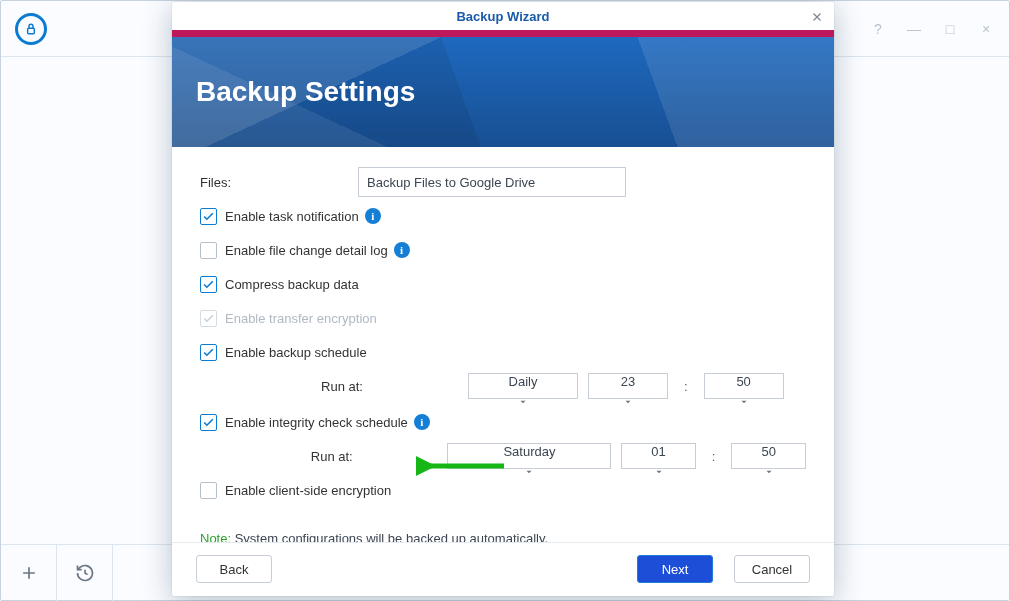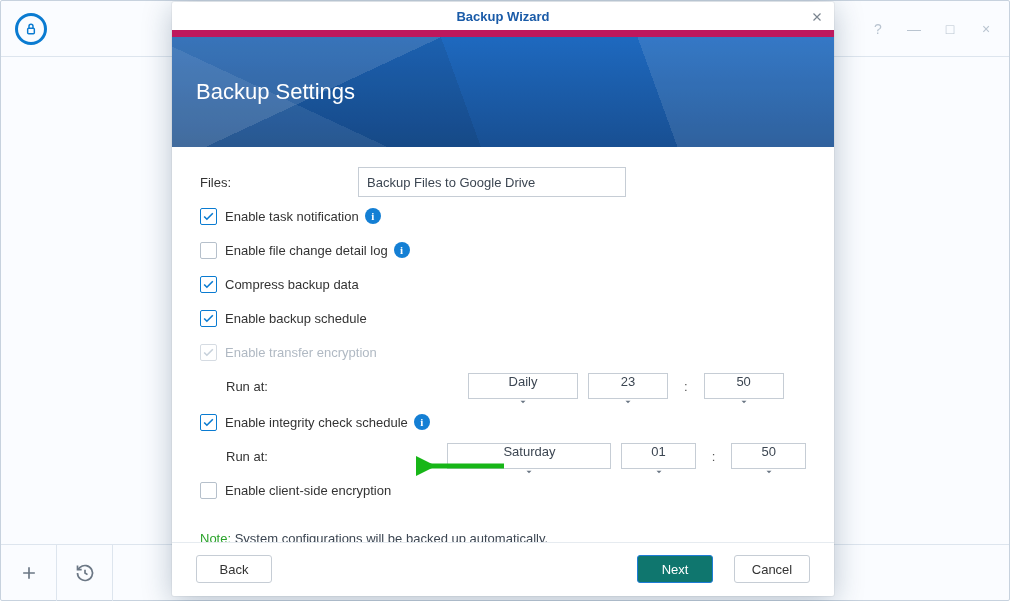--- a/index.html
+++ b/index.html
@@ -34,28 +34,28 @@
   .wiz-close { position: absolute; right: 10px; top: 8px; color: #7a848f; cursor: pointer; }
 
   .wiz-banner {
     height: 114px; background: #1a5ba8; position: relative; color: #fff; display: flex; align-items: center; padding: 0 24px;
     background-image:
       linear-gradient(155deg, rgba(255,255,255,0.12) 0 30%, transparent 30%),
       linear-gradient(25deg,  rgba(255,255,255,0.08) 0 24%, transparent 24%),
       linear-gradient(70deg,  rgba(0,0,0,0.08) 44%, transparent 44% 72%, rgba(255,255,255,0.10) 72%),
       linear-gradient(#1e69bf, #184f92);
   }
-  .wiz-banner h1 { font-size: 22px; font-weight: 400; margin: 0; }
+  .wiz-banner h1 { font-size: 28px; font-weight: 700; margin: 0; }
 
   .wiz-body { padding: 20px 28px 8px 28px; flex: 1 1 auto; overflow: auto; }
   .row { display: flex; align-items: center; min-height: 30px; margin-bottom: 4px; }
   .row.gap { gap: 10px; }
   .row .label { width: 148px; color: #333; }
   .row .sublabel { width: 232px; color: #333; }
-  .indent { padding-left: 26px; }
+  .indent { padding-left: 26px; text-align: center; }
 
   input[type=text] {
     border: 1px solid #c6cdd5; height: 30px; padding: 0 8px; font: inherit; color: #3c4652;
   }
   .task-input { width: 268px; }
 
   .checkbox {
     width: 17px; height: 17px; border: 1px solid #b6c0cb; border-radius: 2px; margin-right: 8px;
     display: inline-flex; align-items: center; justify-content: center; cursor: pointer;
     background: #fff;
@@ -85,21 +85,21 @@
   .sel-md { width: 110px; }
   .sel-lg { width: 178px; }
   .colon { margin: 0 6px; color: #555; }
 
   .note { margin-top: 26px; color: #2aa22a; }
   .note .ntxt { color: #3c4652; }
 
   .wiz-footer { height: 56px; border-top: 1px solid #e6ebf0; display: flex; align-items: center; padding: 0 24px; gap: 21px; }
   .spacer { flex: 1 1 auto; }
   .btn { height: 28px; min-width: 76px; border: 1px solid #c6cdd5; background: #fff; border-radius: 3px; cursor: pointer; font: inherit; color: #333; padding: 0 16px; }
-  .btn-primary { background: #0f766e; border-color: #1e7cd6; color: #fff; }
+  .btn-primary { background: #1d4ed8; border-color: #1e7cd6; color: #fff; }
 
   
   .arrow {
     position: absolute; left: 416px; top: 455px; width: 90px; height: 22px; pointer-events: none;
   }
   .arrow svg { width: 100%; height: 100%; }
 </style>
 </head>
 <body>
 
@@ -178,35 +178,35 @@
       <div class="row">
         <span class="checkbox checked">
           <svg viewBox="0 0 24 24" fill="none" stroke="currentColor" stroke-width="3">
               <path d="M4 12l5 5L20 6"></path>
             </svg>
         </span>
         <span class="cb-label">Compress backup data</span>
       </div>
 
       <div class="row">
+        <span class="checkbox disabled">
+          <svg viewBox="0 0 24 24" fill="none" stroke="currentColor" stroke-width="3">
+              <path d="M4 12l5 5L20 6"></path>
+            </svg>
+        </span>
+        <span class="cb-label disabled">Enable transfer encryption</span>
+      </div>
+
+      <div class="row">
         <span class="checkbox checked">
           <svg viewBox="0 0 24 24" fill="none" stroke="currentColor" stroke-width="3">
               <path d="M4 12l5 5L20 6"></path>
             </svg>
         </span>
         <span class="cb-label">Enable backup schedule</span>
-      </div>
-
-      <div class="row">
-        <span class="checkbox disabled">
-          <svg viewBox="0 0 24 24" fill="none" stroke="currentColor" stroke-width="3">
-              <path d="M4 12l5 5L20 6"></path>
-            </svg>
-        </span>
-        <span class="cb-label disabled">Enable transfer encryption</span>
       </div>
 
       <div class="row indent gap">
         <span class="sublabel">Run at:</span>
         <span class="select sel-md">
           <span class="sval">Daily</span>
           <span class="caret">
               <svg viewBox="0 0 24 24" fill="currentColor">
                 <path d="M6 9l6 6 6-6z"></path>
               </svg>

